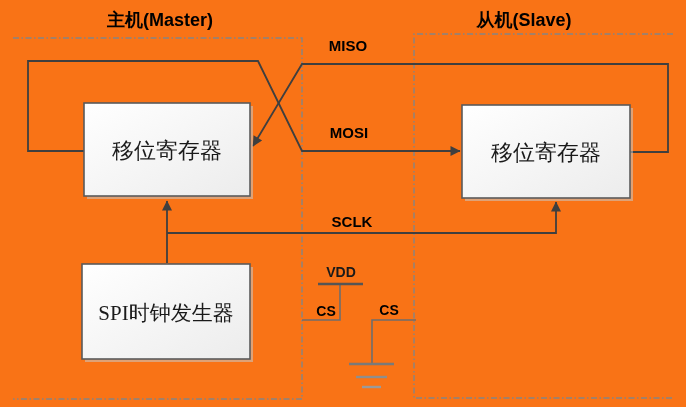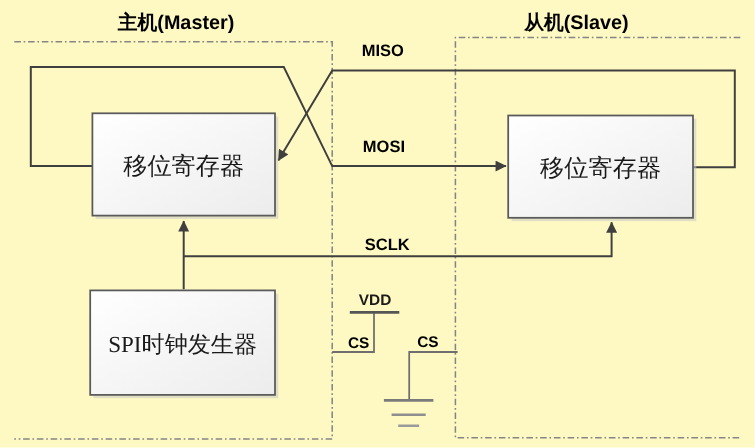--- a/index.html
+++ b/index.html
@@ -5,21 +5,21 @@
   html, body {
     margin: 0;
     padding: 0;
     background: #ffffff;
     font-family: "Liberation Sans", "DejaVu Sans", sans-serif;
   }
   .canvas {
     position: relative;
     width: 686px;
     height: 407px;
-    background: #fef9c3;
+    background: #f97316;
     overflow: hidden;
   }
   svg { display: block; }
   text { user-select: none; }
   .title-text {
     font-family: "Liberation Sans", "DejaVu Sans", sans-serif;
     font-size: 18px;
     font-weight: bold;
     fill: #000000;
   }

